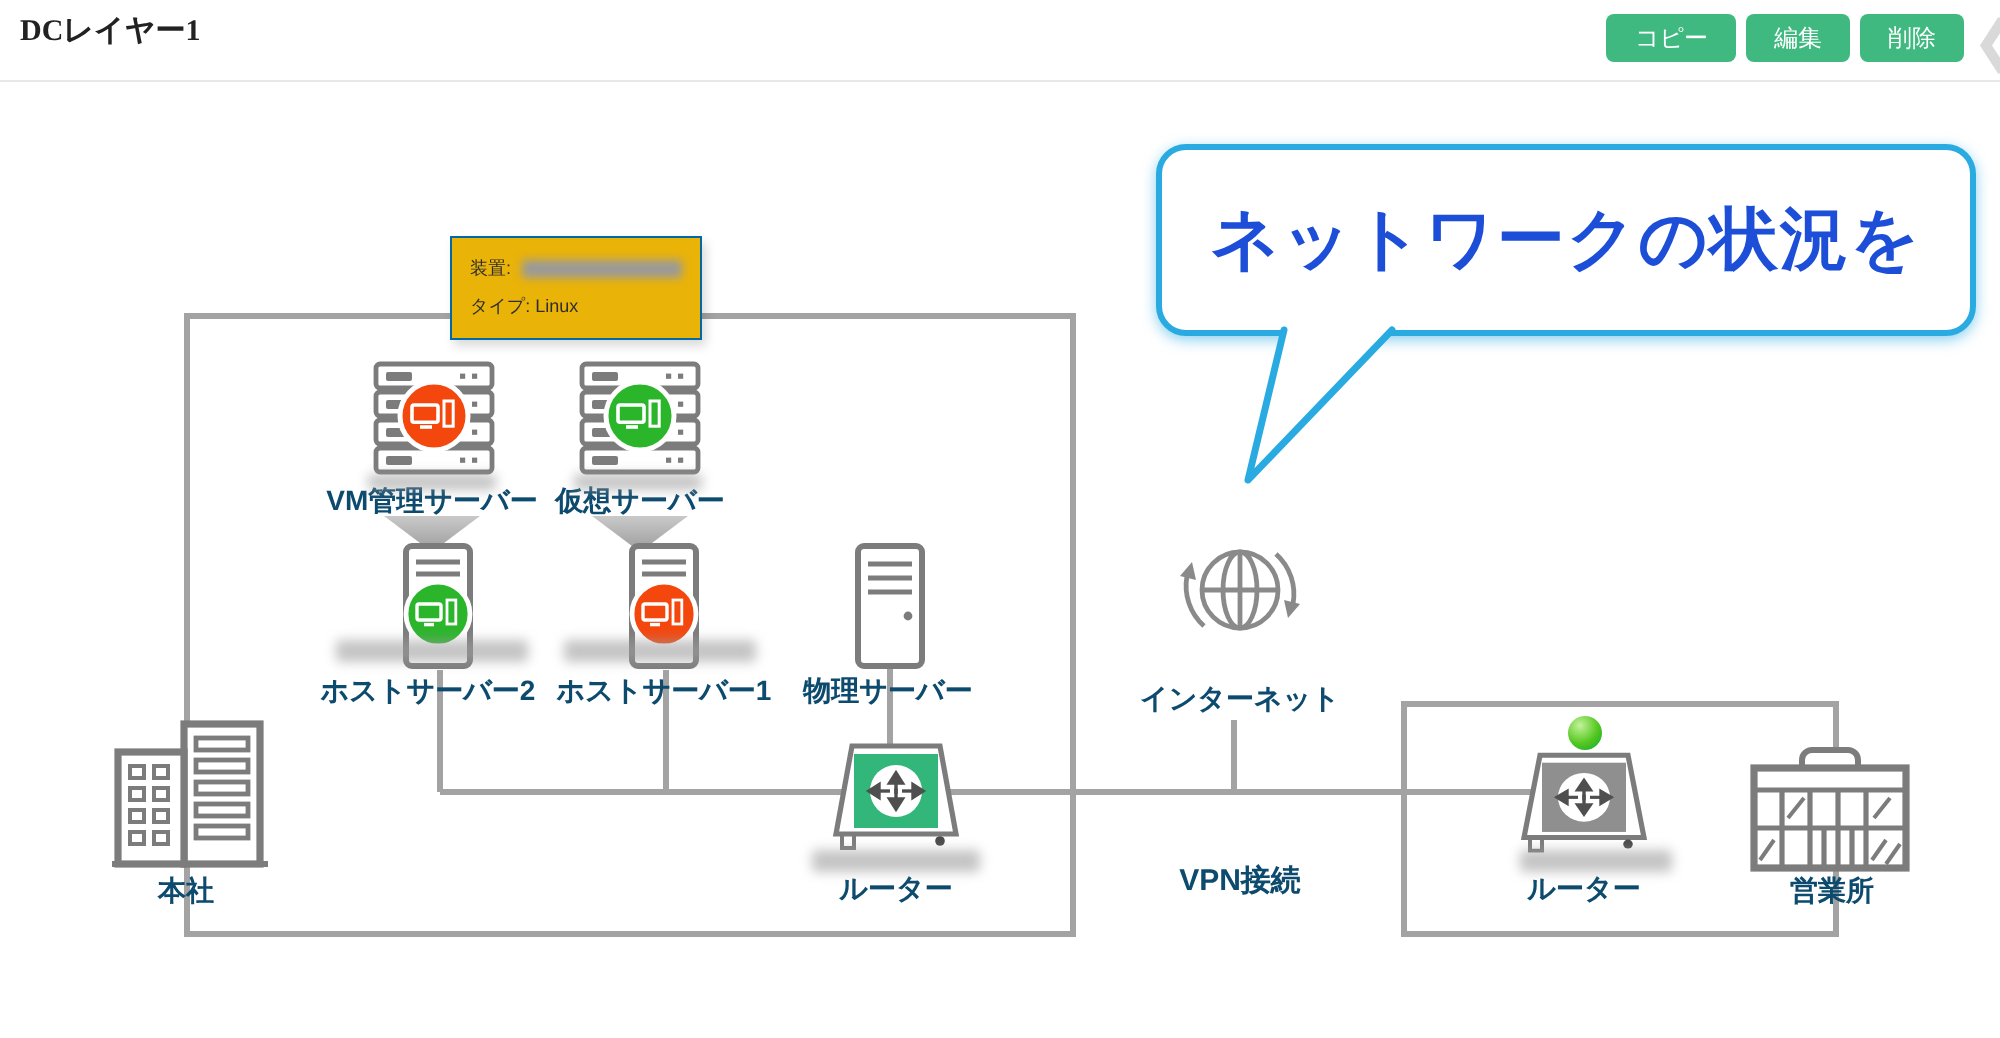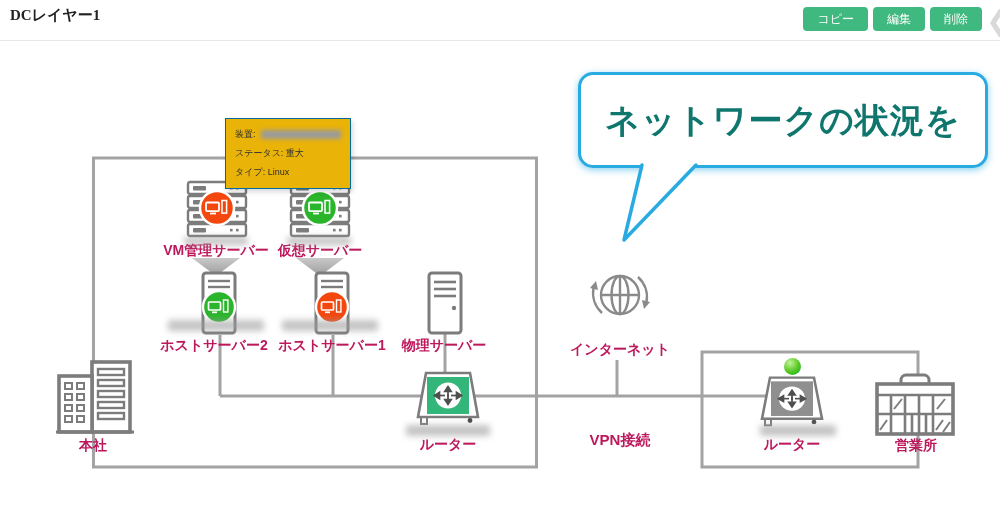--- a/index.html
+++ b/index.html
@@ -11,39 +11,39 @@
     font-weight:bold;font-size:15px;color:#222;}
   .divider{position:absolute;left:0;top:40px;width:1000px;height:1px;background:#e8e8e8;}
   .btnbar{position:absolute;right:18px;top:7px;display:flex;gap:5px;font-family:Liberation Serif, serif;}
   .btn{background:var(--accent-green,#3fb97f);color:#fff;border:none;border-radius:4px;
     font-size:12px;padding:5px 14px;font-family:inherit;cursor:pointer;line-height:14px;}
   .carousel-arrow{position:absolute;left:986px;top:6px;font-size:28px;color:#d9d9d9;line-height:30px;}
 
   
   .node{position:absolute;}
   .nlabel{position:absolute;transform:translateX(-50%);white-space:nowrap;font-weight:bold;
-    font-size:14px;color:#be185d;z-index:11;text-align:center;}
+    font-size:14px;color:#0c4a6e;z-index:11;text-align:center;}
   .vpn-label{font-size:15px;margin-top:24px;}
   .blurbar{position:absolute;background:#9d9d9d;opacity:.6;filter:blur(3px);border-radius:2px;z-index:12;}
   .icon-stroke{stroke:#7c7c7c;fill:#fff;}
   .icon-fillgray{fill:#7c7c7c;stroke:none;}
 
   
   .tooltip{position:absolute;left:225px;top:103px;width:max-content;background:#eab308;
     border:1px solid #0369a1;box-shadow:2px 3px 5px rgba(0,0,0,.15);padding:6px 9px;z-index:40;
     font-size:9px;line-height:19px;color:#2e2e2e;white-space:nowrap;margin-top:15px;}
   .blur-inline{display:inline-block;vertical-align:middle;width:80px;height:9px;background:#9a9a9a;
     filter:blur(2px);border-radius:1px;margin-left:5px;}
 
   
   .callout{position:absolute;left:578px;top:72px;width:410px;height:96px;box-sizing:border-box;
     background:#fff;border:3.5px solid var(--callout-blue,#29abe2);border-radius:15px;z-index:50;
     box-shadow:0 2px 7px rgba(41,171,226,.55);display:flex;flex-direction:column;
     align-items:center;justify-content:center;}
-  .callout-text{font-size:34px;font-weight:bold;color:#0f766e;line-height:42px;letter-spacing:1px;
+  .callout-text{font-size:34px;font-weight:bold;color:#1d4ed8;line-height:42px;letter-spacing:1px;
     white-space:nowrap;}
   .callout-tail{position:absolute;left:598px;top:156px;z-index:51;}
 
   .ball{position:absolute;left:784px;top:358px;width:17px;height:17px;border-radius:50%;z-index:10;
     background:radial-gradient(circle at 35% 28%,#c3f29a,#53c71f 55%,var(--status-normal,#2bb52b) 80%,#2a8f06);}
   svg{display:block;}
   .z10{z-index:10;}
 </style>
 </head>
 <body>
@@ -307,21 +307,20 @@
 
   <div class="blurbar" style="left:184px;top:237px;width:64px;height:8px"></div>
   <div class="blurbar" style="left:287px;top:237px;width:64px;height:8px"></div>
   <div class="blurbar" style="left:168px;top:320px;width:96px;height:11px"></div>
   <div class="blurbar" style="left:282px;top:320px;width:96px;height:11px"></div>
   <div class="blurbar" style="left:406px;top:425px;width:84px;height:11px"></div>
   <div class="blurbar" style="left:760px;top:425px;width:76px;height:11px"></div>
 
   <div class="tooltip">
     <div><span>装置:</span><span class="blur-inline"></span></div>
-    <div>ステータス: 重大</div>
     <div>タイプ: Linux</div>
   </div>
 
   <div class="callout">
     <div class="callout-text">ネットワークの状況を</div>
   </div>
   <svg class="callout-tail" width="110" height="92" viewBox="0 0 110 92">
     <polygon points="44,9 98,9 26,84" fill="#fff"></polygon>
     <path d="M44,9 L26,84 L98,9" fill="none" stroke="var(--callout-blue,#29abe2)" stroke-width="3.5" stroke-linejoin="round" stroke-linecap="round"></path>
   </svg>

